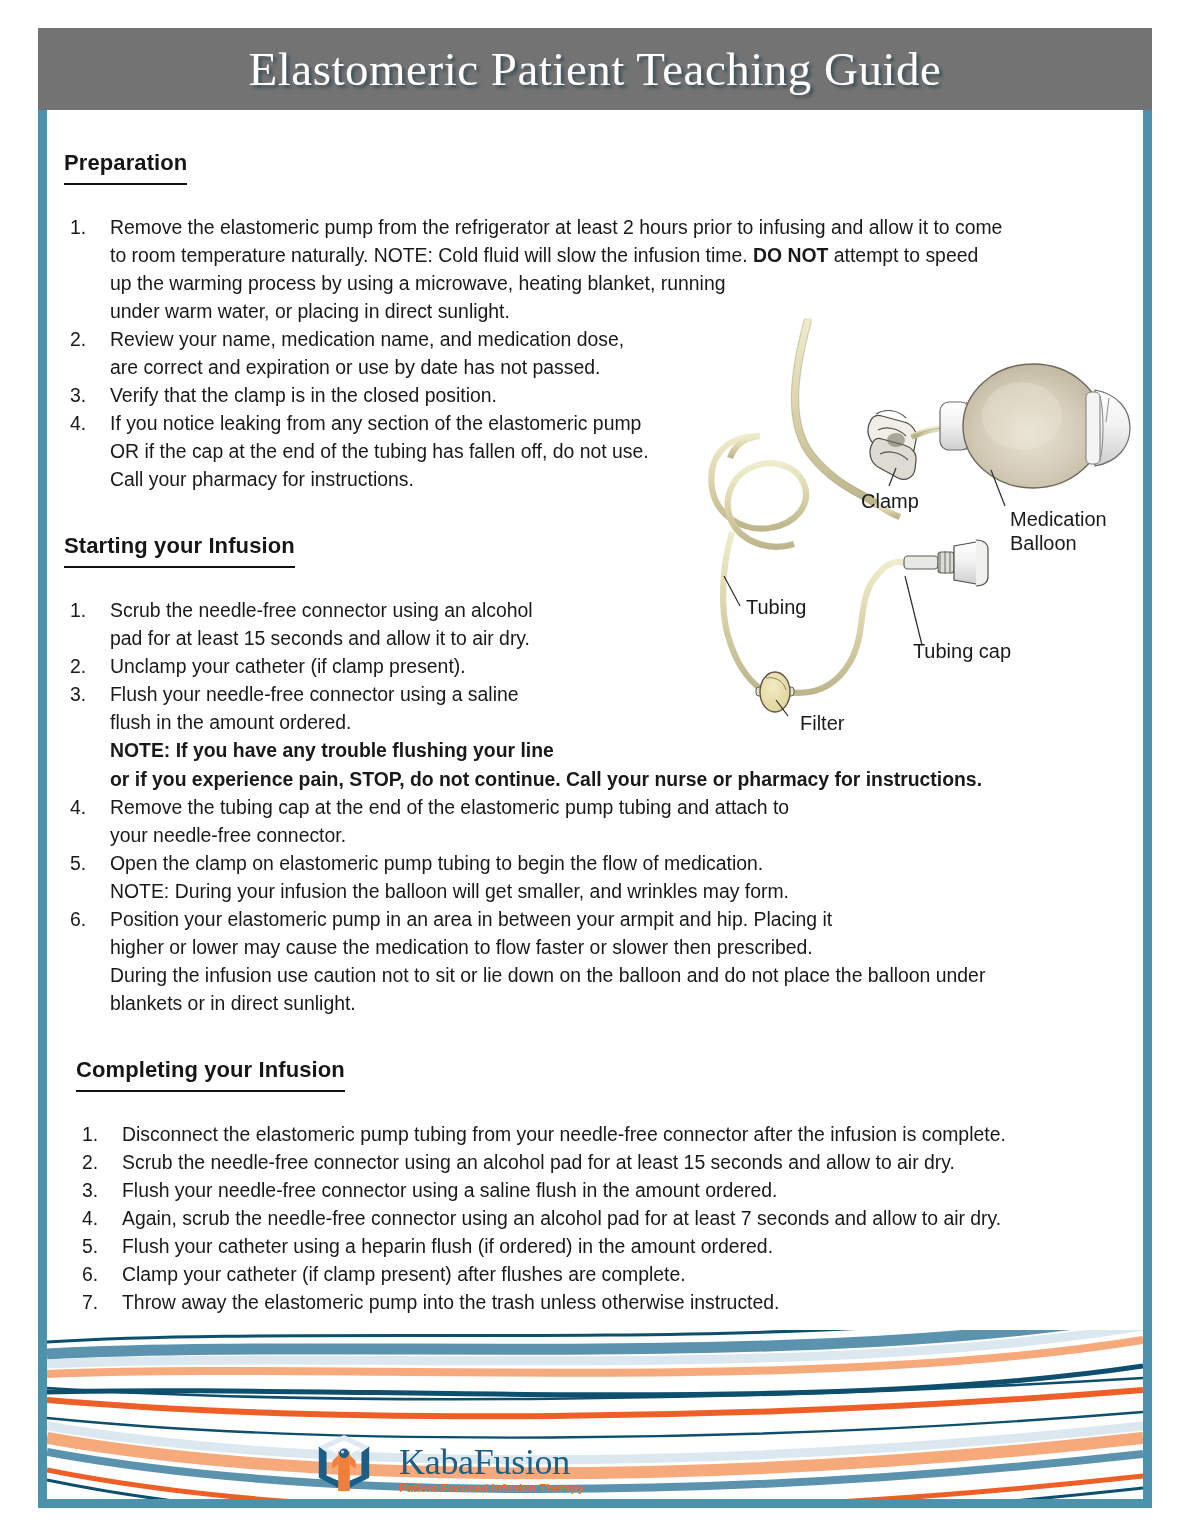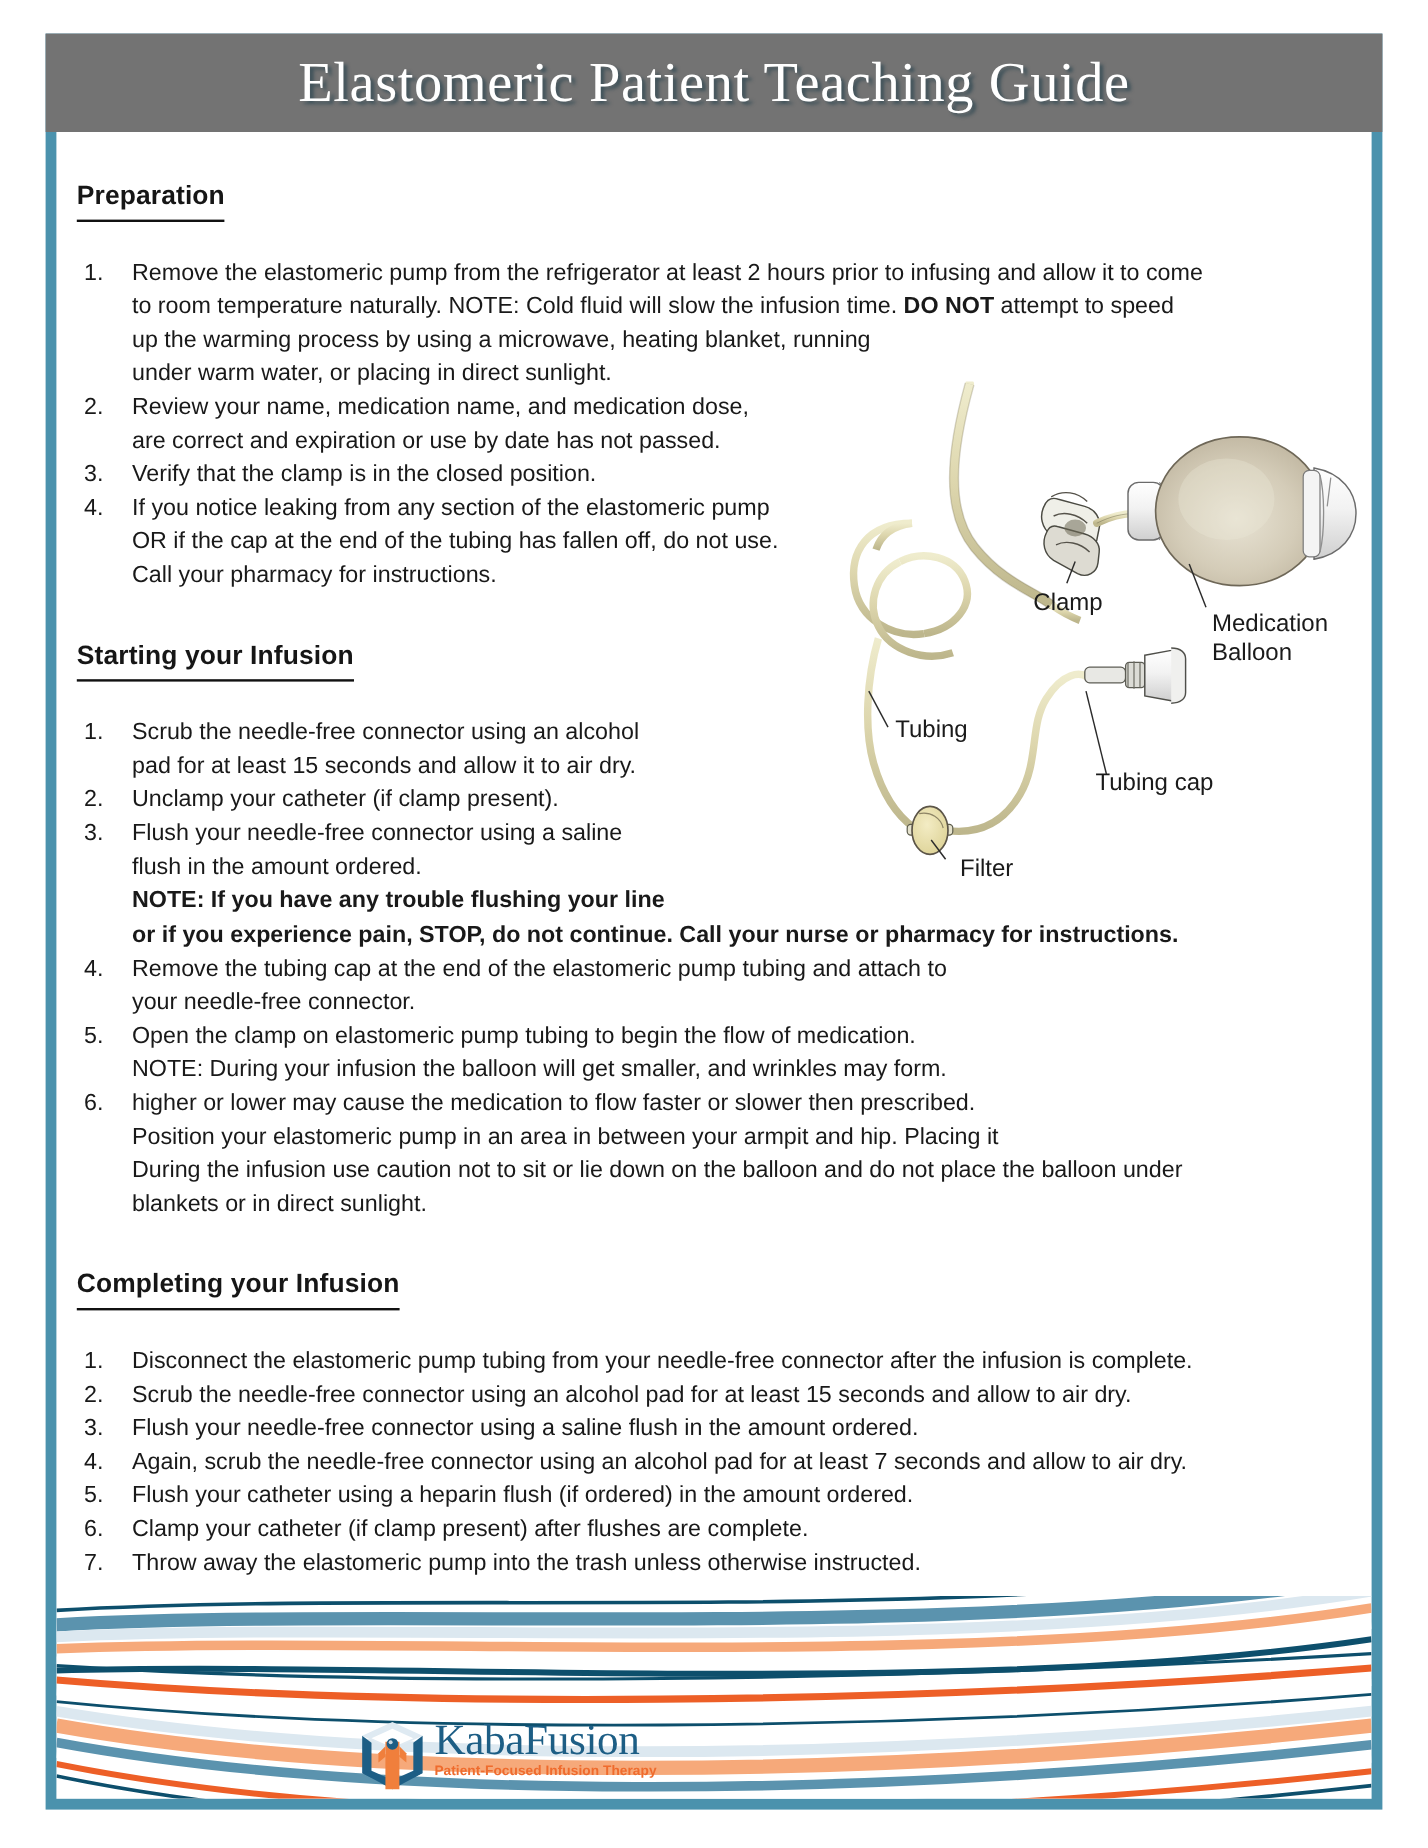--- a/index.html
+++ b/index.html
@@ -115,25 +115,25 @@
     top: 1330px;
     width: 1096px;
     height: 169px;
     overflow: hidden;
   }
   #footer-waves svg { display: block; }
 
   
   #logo-block {
     position: absolute;
-    left: 296px;
+    left: 313px;
     top: 1432px;
     display: flex;
-    align-items: flex-start;
-    gap: 4px;
+    align-items: flex-end;
+    gap: 24px;
   }
   #logo-mark { width: 62px; height: 62px; }
   #logo-text-wrap { display: flex; flex-direction: column; line-height: 1; }
   #logo-word {
     font-family: "Liberation Serif", serif;
     font-size: 36px;
     color: #1d5e85;
     letter-spacing: -0.3px;
   }
   #logo-tag {
@@ -201,27 +201,27 @@
           <span class="ln"><span>Remove the tubing cap at the end of the elastomeric pump tubing and attach to</span></span>
           <span class="ln"><span>your needle-free connector.</span></span>
         </li>
         <li>
           <span class="num">5.</span>
           <span class="ln"><span>Open the clamp on elastomeric pump tubing to begin the flow of medication.</span></span>
           <span class="ln"><span>NOTE: During your infusion the balloon will get smaller, and wrinkles may form.</span></span>
         </li>
         <li>
           <span class="num">6.</span>
+          <span class="ln"><span>Position your elastomeric pump in an area in between your armpit and hip. Placing it</span></span>
           <span class="ln"><span>higher or lower may cause the medication to flow faster or slower then prescribed.</span></span>
-          <span class="ln"><span>Position your elastomeric pump in an area in between your armpit and hip. Placing it</span></span>
           <span class="ln"><span>During the infusion use caution not to sit or lie down on the balloon and do not place the balloon under</span></span>
           <span class="ln"><span>blankets or in direct sunlight.</span></span>
         </li>
       </ol></div>
-    <div class="section" style="margin-top: 40px;"><div class="section-head">Completing your Infusion</div><ol class="steps" style="margin-top: 26px;">
+    <div class="section" style="margin-top: 40px; margin-left: 12px;"><div class="section-head">Completing your Infusion</div><ol class="steps" style="margin-top: 26px;">
         <li>
           <span class="num">1.</span>
           <span class="ln"><span>Disconnect the elastomeric pump tubing from your needle-free connector after the infusion is complete.</span></span>
         </li>
         <li>
           <span class="num">2.</span>
           <span class="ln"><span>Scrub the needle-free connector using an alcohol pad for at least 15 seconds and allow to air dry.</span></span>
         </li>
         <li>
           <span class="num">3.</span>

